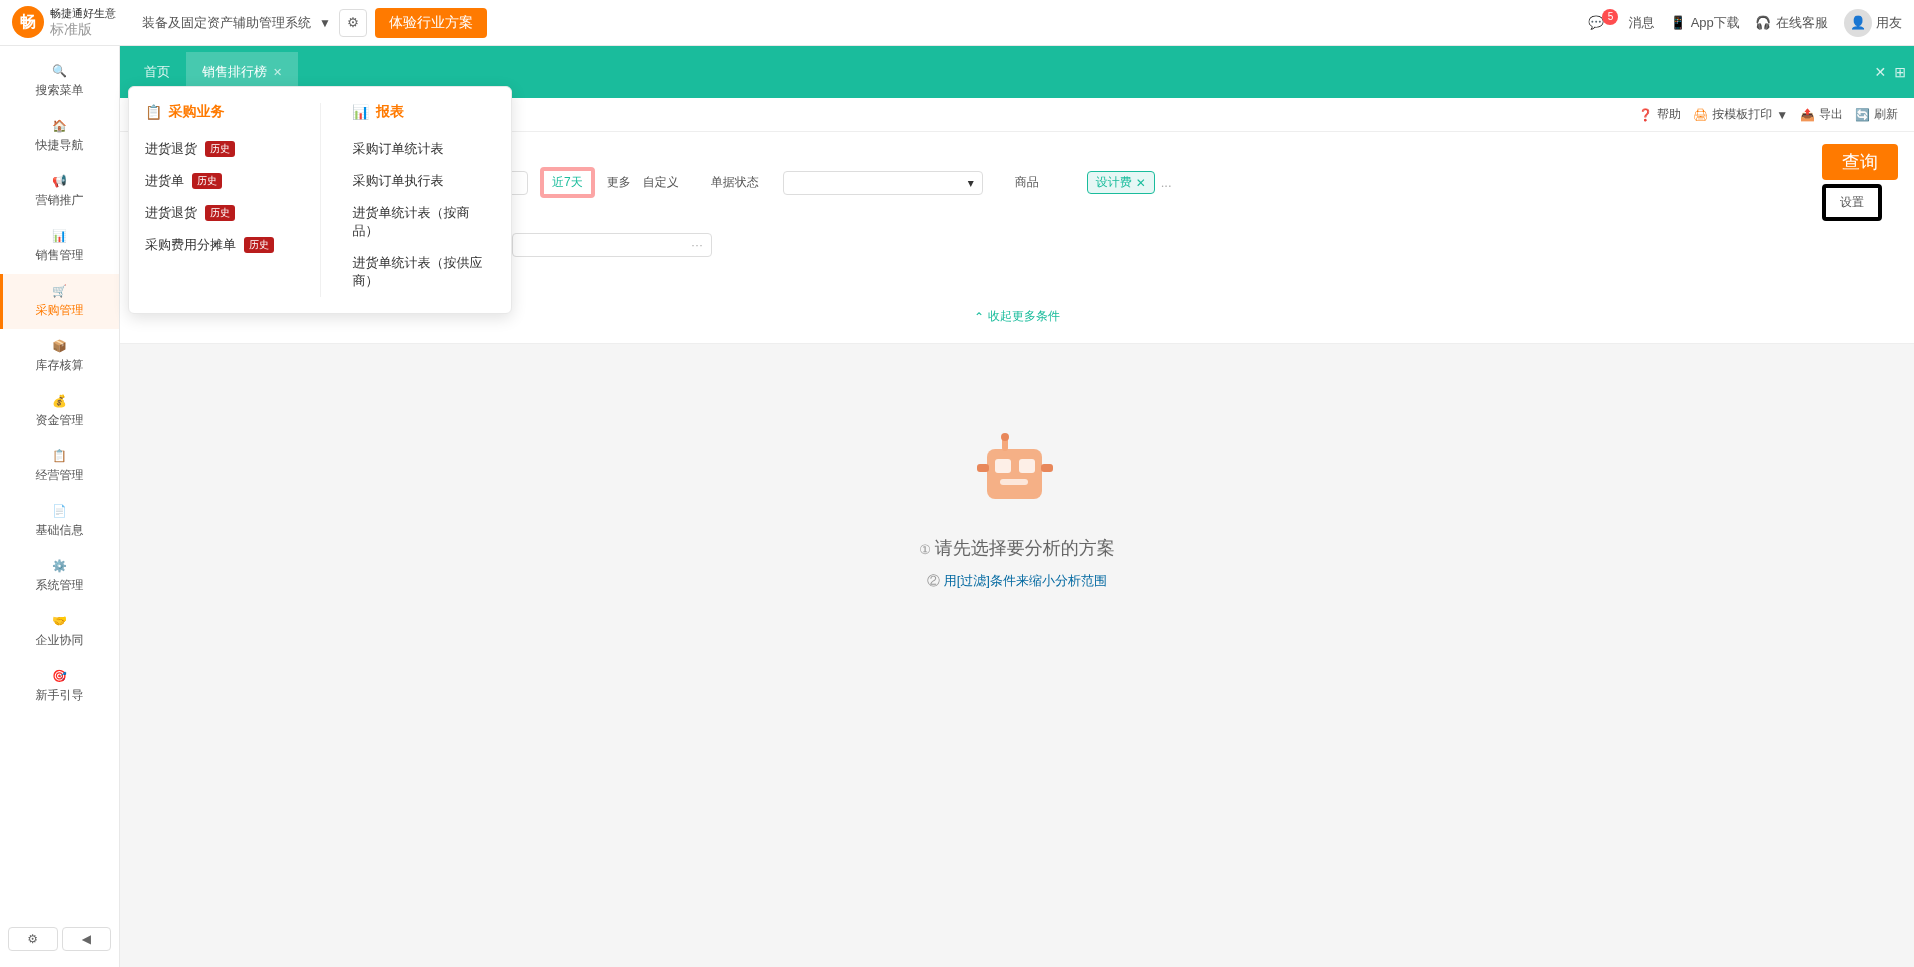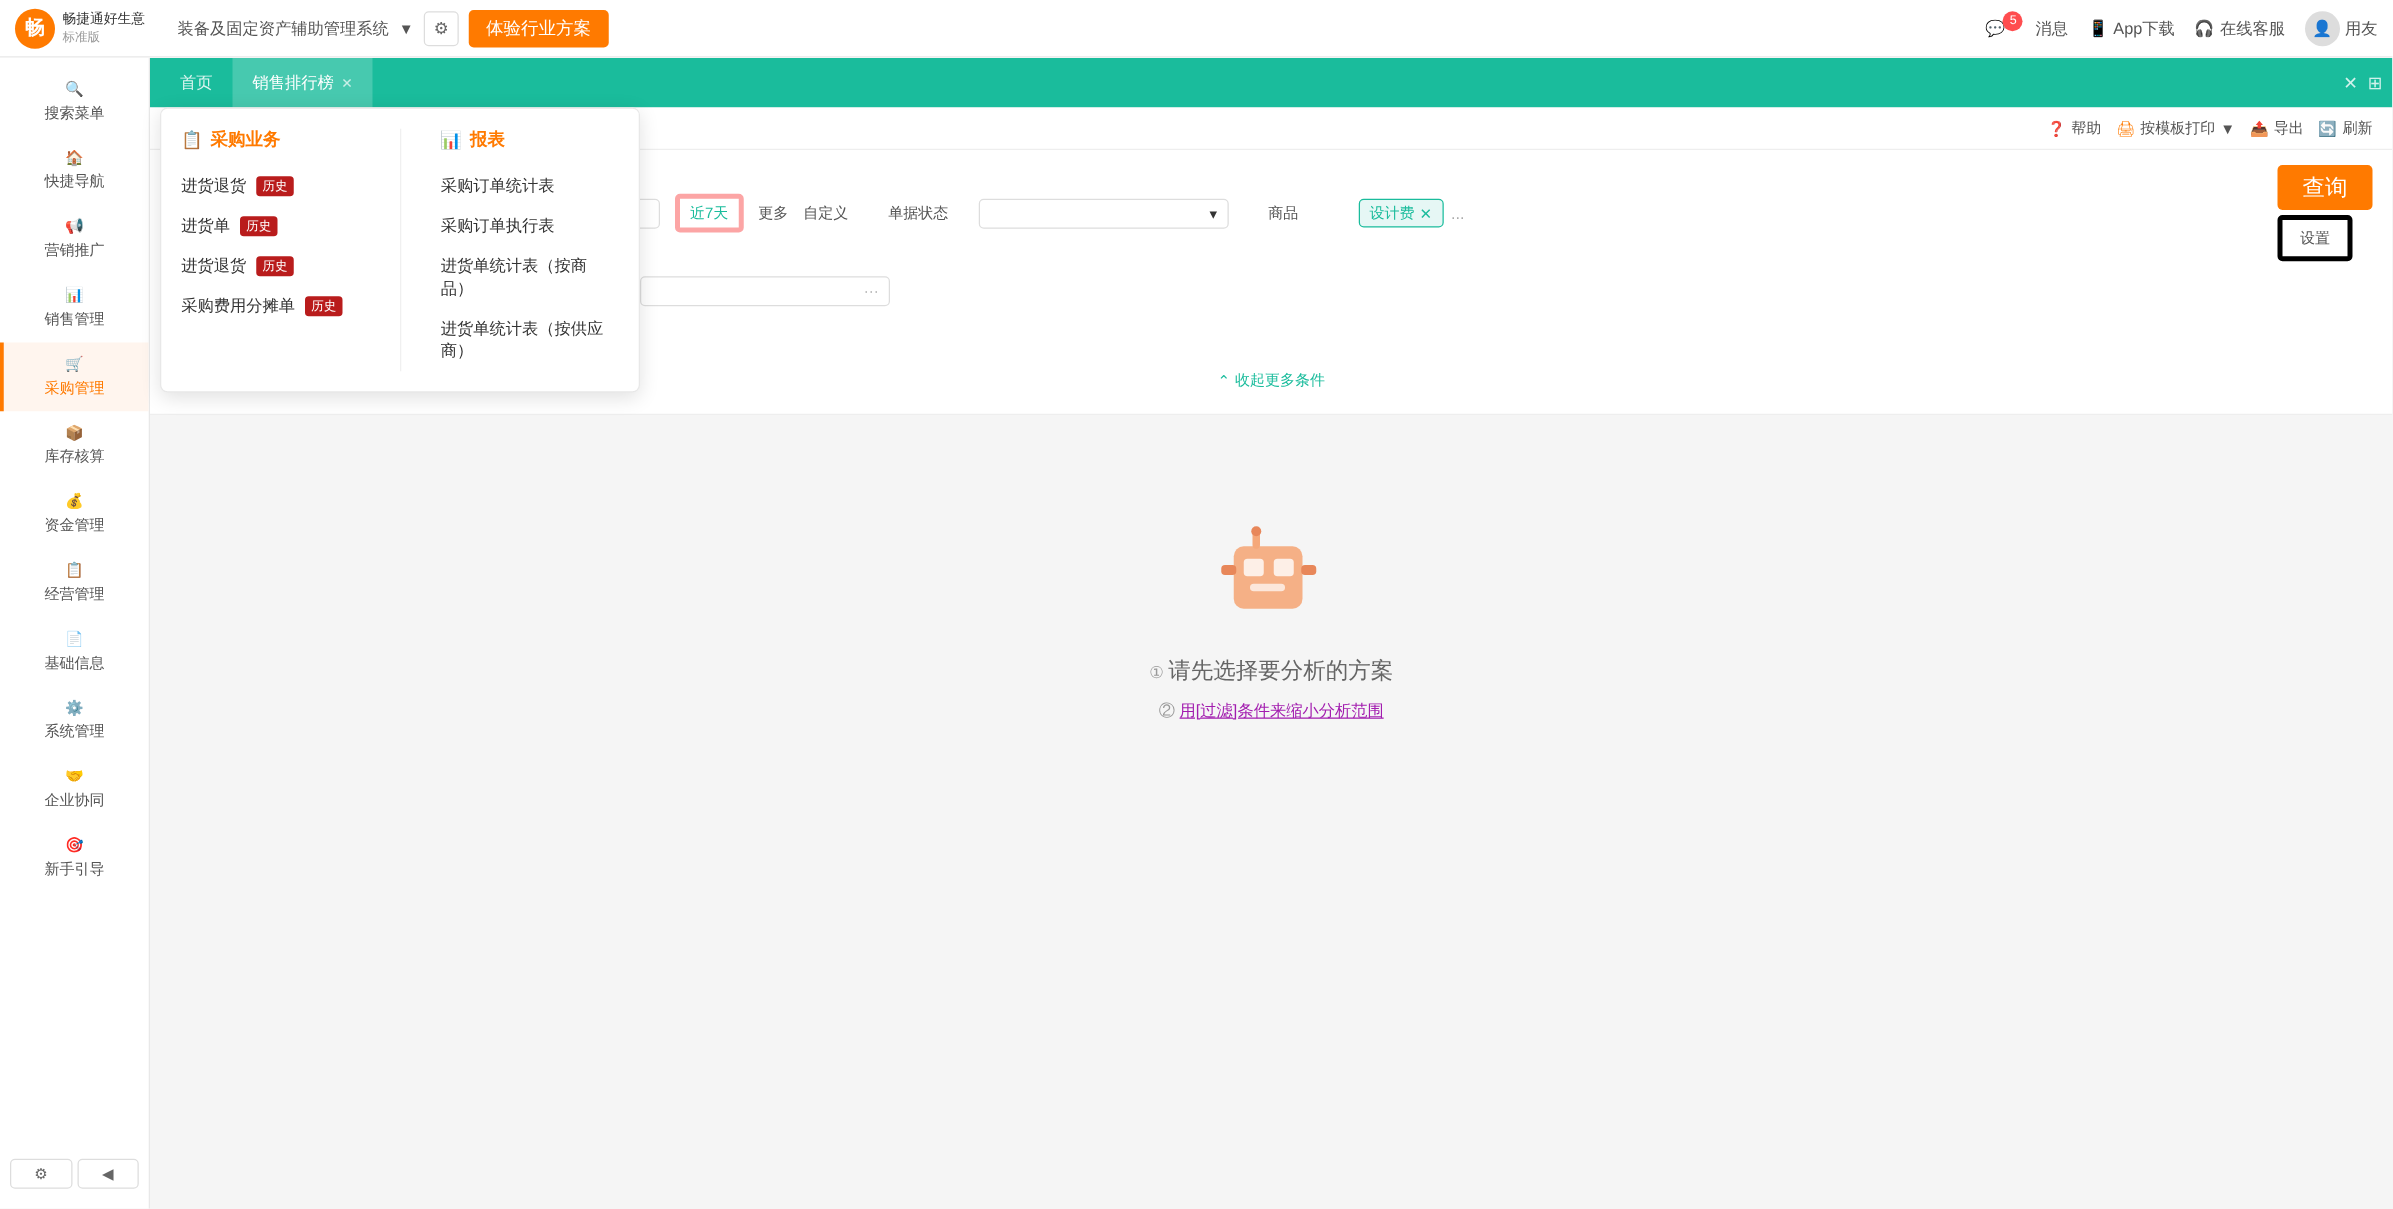--- a/index.html
+++ b/index.html
@@ -24,21 +24,21 @@
       gap: 6px;
     }
     .logo-icon {
       width: 32px; height: 32px;
       background: #ff7a00;
       border-radius: 50%;
       display: flex; align-items: center; justify-content: center;
       color: white; font-size: 16px; font-weight: bold;
     }
     .logo-text { font-size: 11px; color: #333; line-height: 1.3; }
-    .logo-sub { font-size: 10px; color: #999; }
+    .logo-sub { font-size: 14px; color: #999; }
     .header-middle {
       flex: 1;
       display: flex;
       align-items: center;
       gap: 8px;
       padding-left: 10px;
     }
     .system-title {
       font-size: 13px;
       color: #555;
@@ -138,21 +138,21 @@
       display: flex;
       flex-direction: column;
       overflow: hidden;
     }
 
     
     .tab-bar {
       background: #1abc9c;
       display: flex;
       align-items: center;
-      height: 40px;
+      height: 52px;
       padding: 0 8px;
     }
     .tab-item {
       padding: 0 16px;
       height: 40px;
       display: flex;
       align-items: center;
       cursor: pointer;
       color: rgba(255,255,255,0.85);
       font-size: 13px;
@@ -515,21 +515,21 @@
             <rect x="35" y="8" width="6" height="14" rx="3" fill="#f5a87a"></rect>
             <circle cx="38" cy="8" r="4" fill="#e8875a"></circle>
           </svg>
         </div>
         <div>
           <span style="color:#999;font-size:13px;">① </span>
           <span style="color:#666;font-size:18px;">请先选择要分析的方案</span>
         </div>
         <div>
           <span style="color:#999;font-size:13px;">② </span>
-          <span style="color:#a21caf;font-size:13px;text-decoration:underline;">用[过滤]条件来缩小分析范围</span>
+          <span style="color:#0369a1;font-size:13px;">用[过滤]条件来缩小分析范围</span>
         </div>
       </div>
 
     </div>
   </div>
 </div>
 
 <div class="dropdown-menu">
   <div class="dropdown-col">
     <div class="dropdown-col-title">

